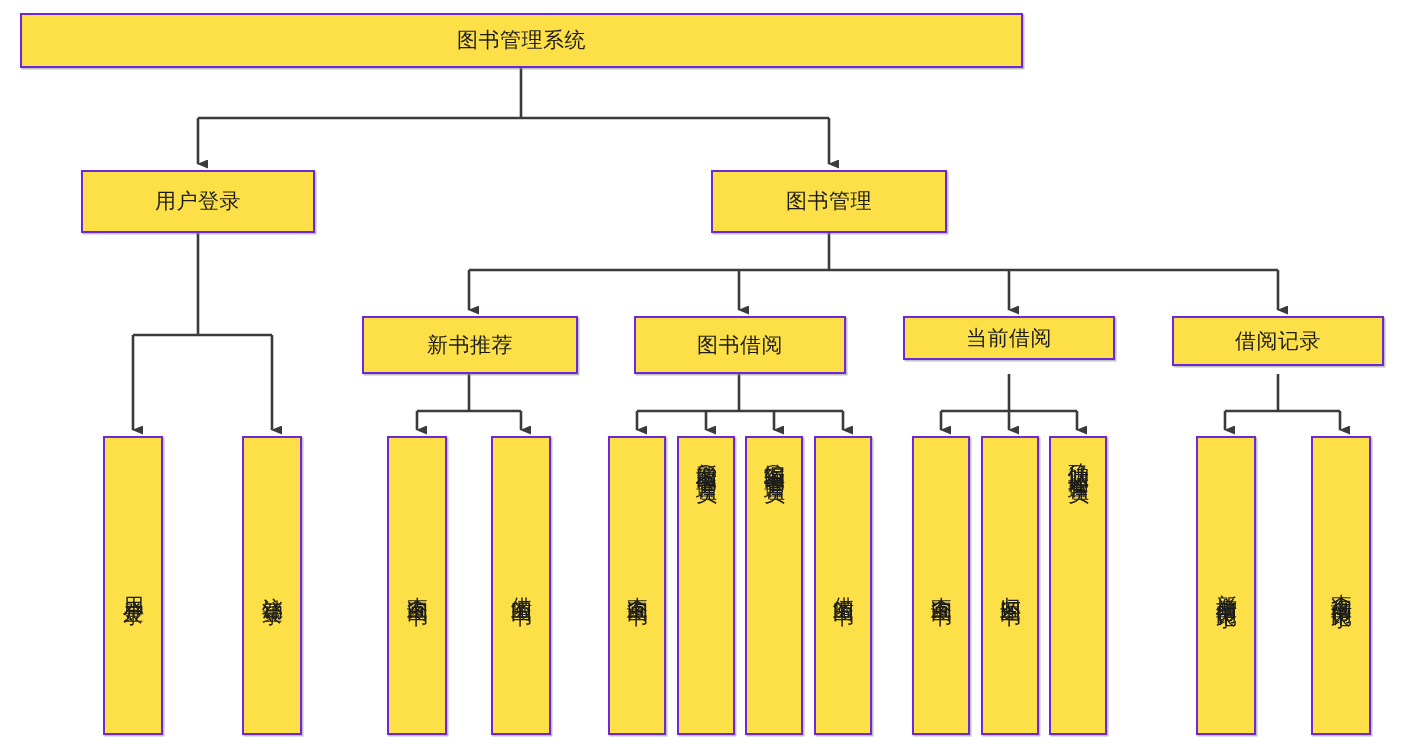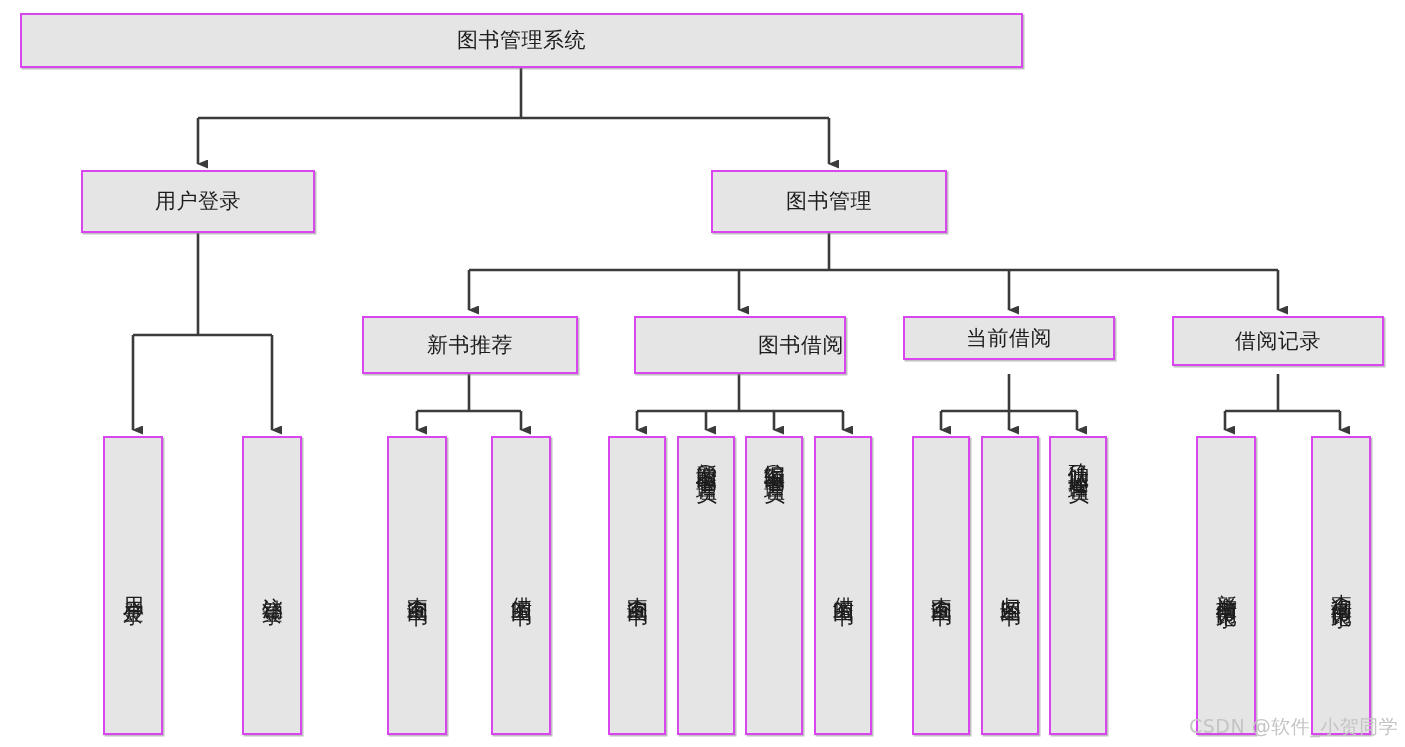--- a/index.html
+++ b/index.html
@@ -21,22 +21,22 @@
   svg#tree-svg {
     position: absolute;
     left: 0;
     top: 0;
     width: 1405px;
     height: 747px;
     display: block;
   }
   .node-box {
     position: absolute;
-    background: #e5e5e5;
-    border: 2px solid #d946ef;
+    background: #fde047;
+    border: 2px solid #6d28d9;
     box-sizing: border-box;
     box-shadow: 1.5px 1.5px 0 0 rgba(140,140,140,0.55);
     display: flex;
     align-items: center;
     justify-content: center;
     overflow: hidden;
   }
   .node-label {
     color: #1d1d1d;
     font-size: 21px;
@@ -134,21 +134,21 @@
   <div class="node-box" style="left:81px; top:170px; width:234px; height:63px;">
     <span class="node-label">用户登录</span>
   </div>
   <div class="node-box" style="left:711px; top:170px; width:236px; height:63px;">
     <span class="node-label">图书管理</span>
   </div>
 
   <div class="node-box" style="left:362px; top:316px; width:216px; height:58px;">
     <span class="node-label">新书推荐</span>
   </div>
-  <div class="node-box" style="left:634px; top:316px; width:212px; height:58px;justify-content:flex-end;">
+  <div class="node-box" style="left:634px; top:316px; width:212px; height:58px;">
     <span class="node-label">图书借阅</span>
   </div>
   <div class="node-box" style="left:903px; top:316px; width:212px; height:44px;">
     <span class="node-label">当前借阅</span>
   </div>
   <div class="node-box" style="left:1172px; top:316px; width:212px; height:50px;">
     <span class="node-label">借阅记录</span>
   </div>
 
   <div class="node-box vertical centered" style="left:103px; top:436px; width:60px; height:299px;">
@@ -188,15 +188,14 @@
     <span class="node-label">确认归还（管理员）</span>
   </div>
 
   <div class="node-box vertical centered" style="left:1196px; top:436px; width:60px; height:299px;">
     <span class="node-label">新增借阅记录</span>
   </div>
   <div class="node-box vertical centered" style="left:1311px; top:436px; width:60px; height:299px;">
     <span class="node-label">查询借阅记录</span>
   </div>
 
-  <div class="watermark" style="left:1189px; top:714px;">CSDN @软件_小贺同学</div>
 
 </div>
 
 </body></html>

